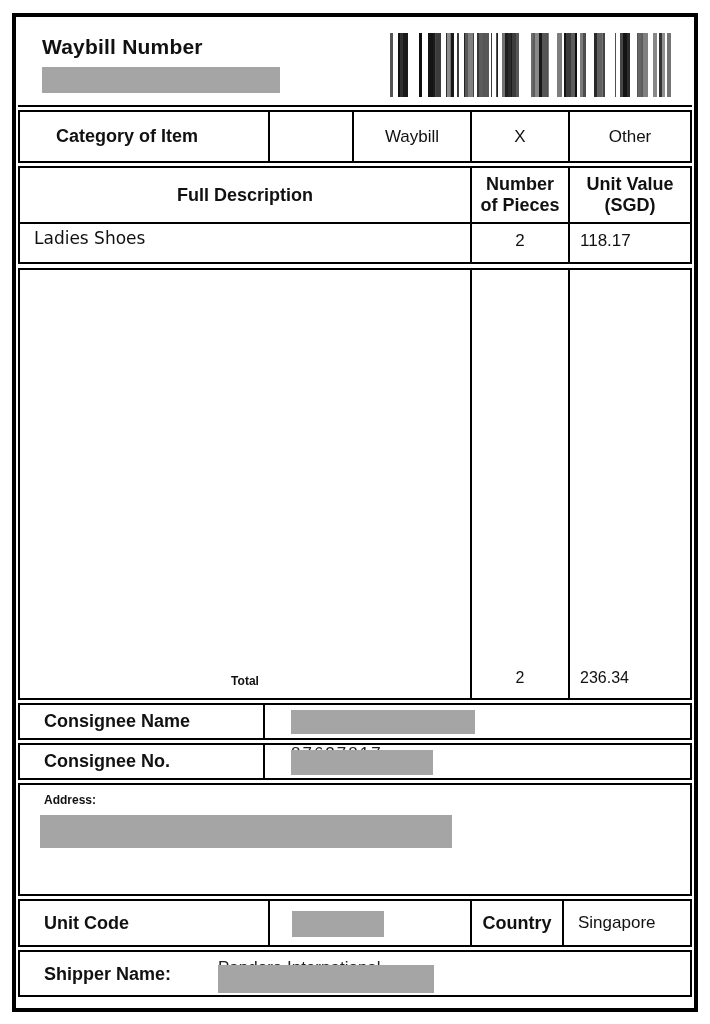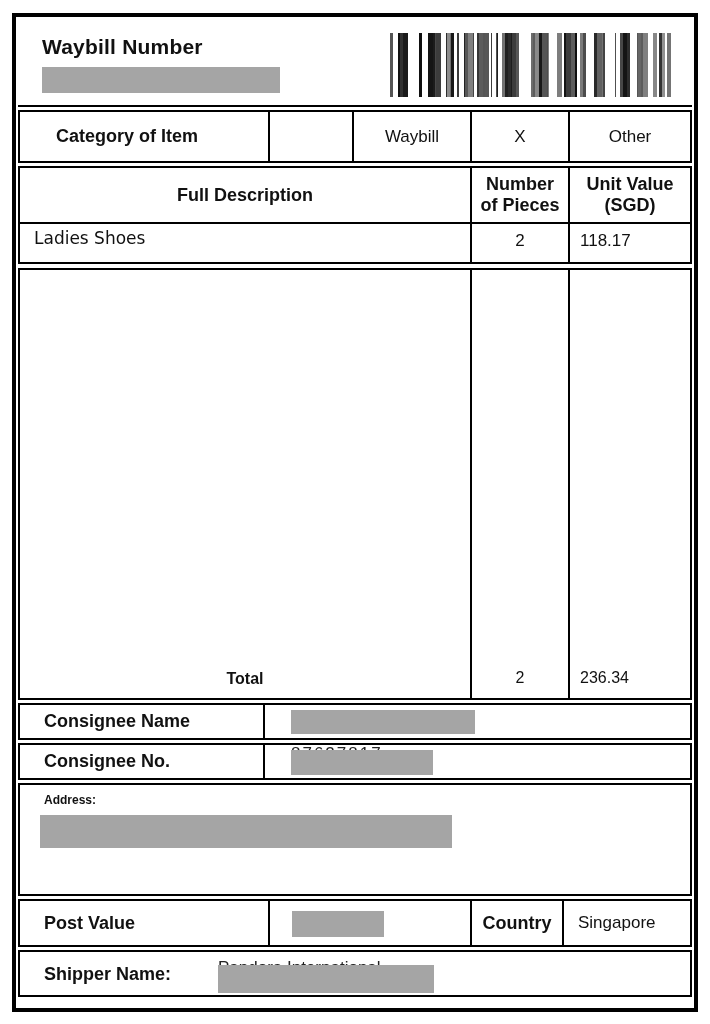--- a/index.html
+++ b/index.html
@@ -41,21 +41,21 @@
   .desc-head > div:last-child { border-right: none; }
   .item-row { height: 40px; display: grid; grid-template-columns: 452px 98px 1fr; }
   .item-row > div { border-right: 2px solid #000; font-size: 17px; }
   .item-row > div:last-child { border-right: none; }
   .item-desc { padding: 4px 0 0 14px; font-family: "DejaVu Sans", sans-serif; font-size: 15px; }
   .item-pieces { text-align: center; padding-top: 7px; }
   .item-value { padding: 7px 0 0 10px; }
   .body-area { height: 432px; display: grid; grid-template-columns: 452px 98px 1fr; }
   .body-area > div { border-right: 2px solid #000; display: flex; align-items: flex-end; }
   .body-area > div:last-child { border-right: none; }
-  .total-label { justify-content: center; font-weight: bold; font-size: 16px; padding-bottom: 10px; }
+  .total-label { justify-content: center; font-weight: bold; font-size: 12px; padding-bottom: 10px; }
   .total-pieces { justify-content: center; font-size: 16px; padding-bottom: 11px; }
   .total-value { font-size: 16px; padding: 0 0 11px 10px; }
 
   
   .kv-row { height: 37px; display: grid; grid-template-columns: 245px 1fr; }
   .kv-row .kv-label { border-right: 2px solid #000; display: flex; align-items: center; padding-left: 24px; font-weight: bold; font-size: 18px; }
   .kv-row .kv-value { position: relative; }
   .redact { background: #a5a5a5; position: absolute; }
   .cname-redact { left: 26px; top: 5px; width: 184px; height: 24px; }
   .peek-wrap { position: absolute; overflow: visible; }
@@ -209,21 +209,21 @@
 
   <div class="sect addr-block">
     <div class="addr-label">Address:</div>
     <div class="addr-peek">#02-146, 62-146,Singapore,Singapore,,</div>
     <div class="redact addr-redact"></div>
     <div class="redact addr-redact2"></div>
   </div>
   <div class="gap"></div>
 
   <div class="sect post-row">
-    <div class="post-label">Post Value</div>
+    <div class="post-label">Unit Code</div>
     <div class="post-value">
       <div class="redact post-redact"></div>
     </div>
     <div class="country-label">Country</div>
     <div class="country-value">Singapore</div>
   </div>
   <div class="gap"></div>
 
   <div class="sect shipper-row">
     <div class="shipper-label">Shipper Name:</div>

